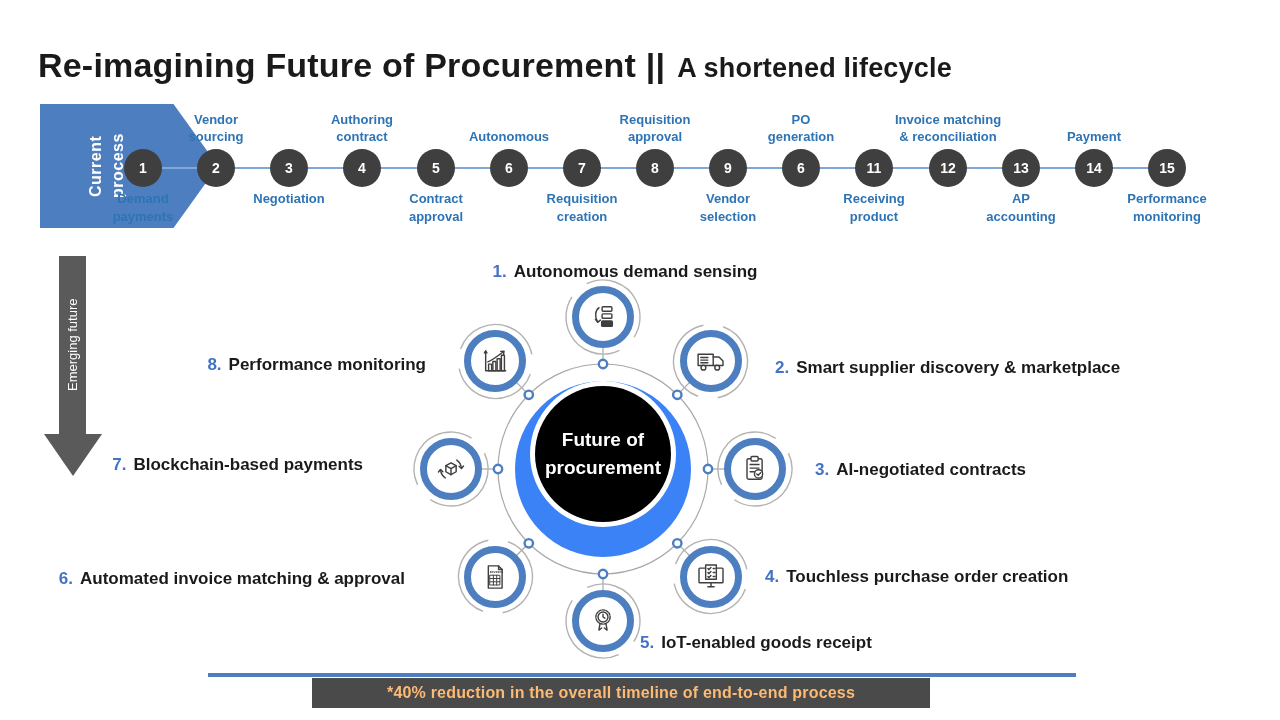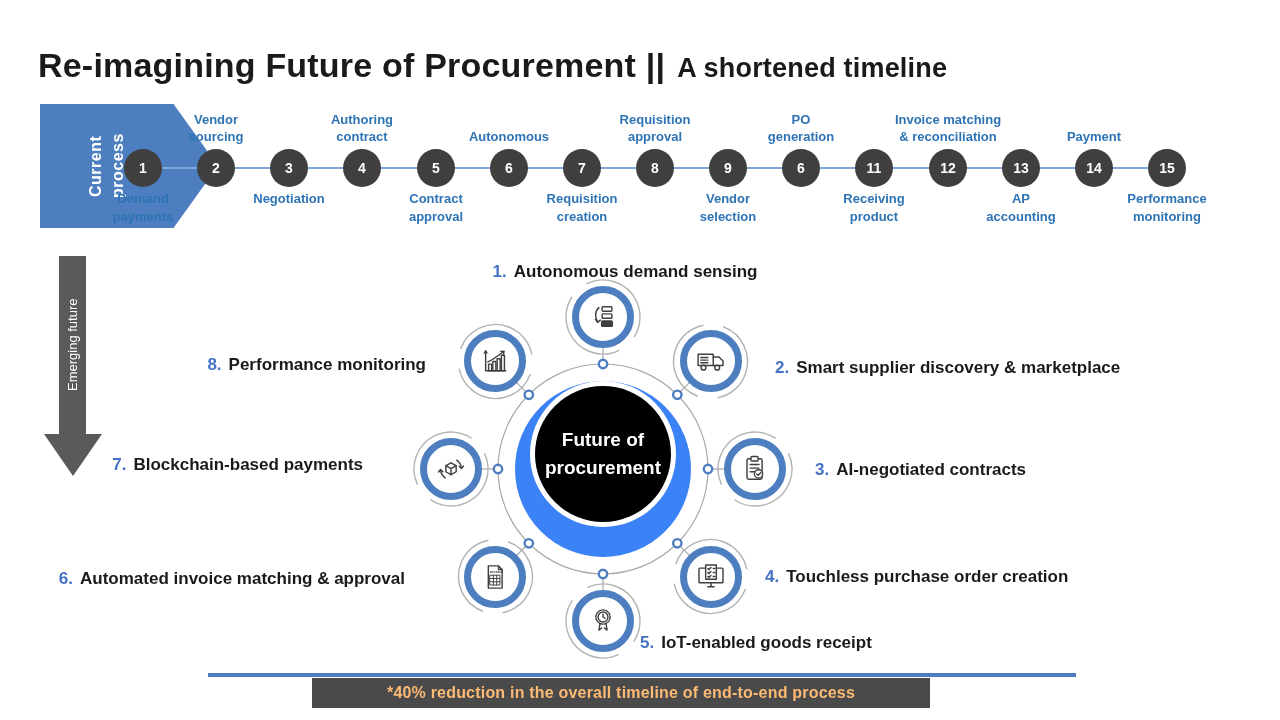--- a/index.html
+++ b/index.html
@@ -68,21 +68,21 @@
 
   .icon svg{display:block;}
 </style>
 </head>
 <body>
 
 <div class="stage">
 
   <div class="title">
     <span class="t-main">Re-imagining Future of Procurement ||</span>
-    <span class="t-sub">A shortened timeline</span>
+    <span class="t-sub">A shortened lifecycle</span>
   </div>
 
   <div class="cp-arrow">
     <div class="cp-text">Current
 process</div>
   </div>
 
   <div class="tl-line"></div>
 
   <div class="step s-below" style="left:143px">

